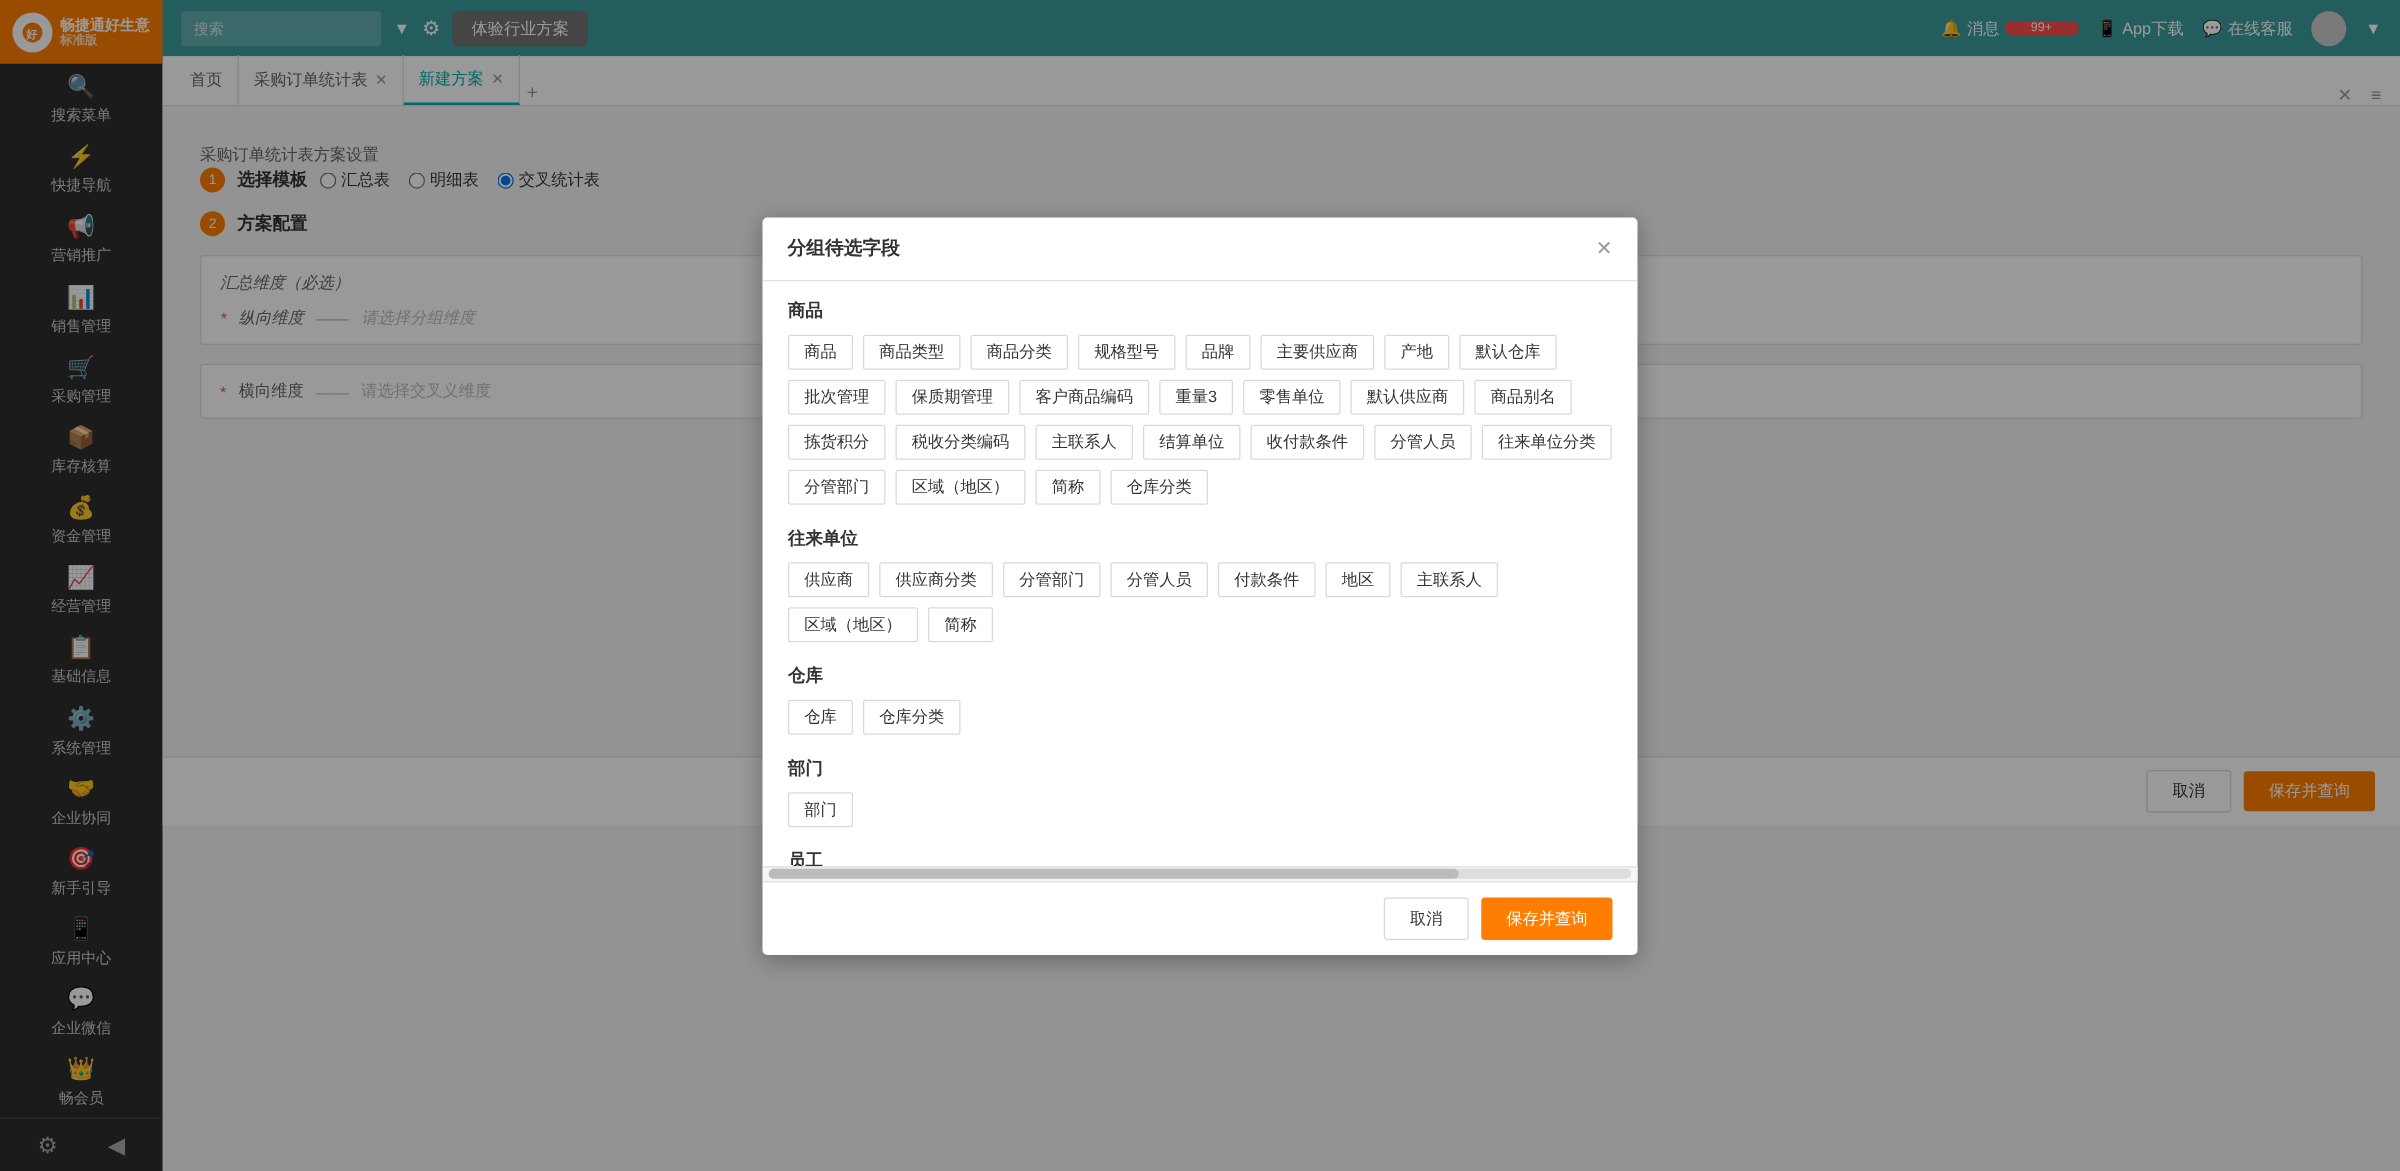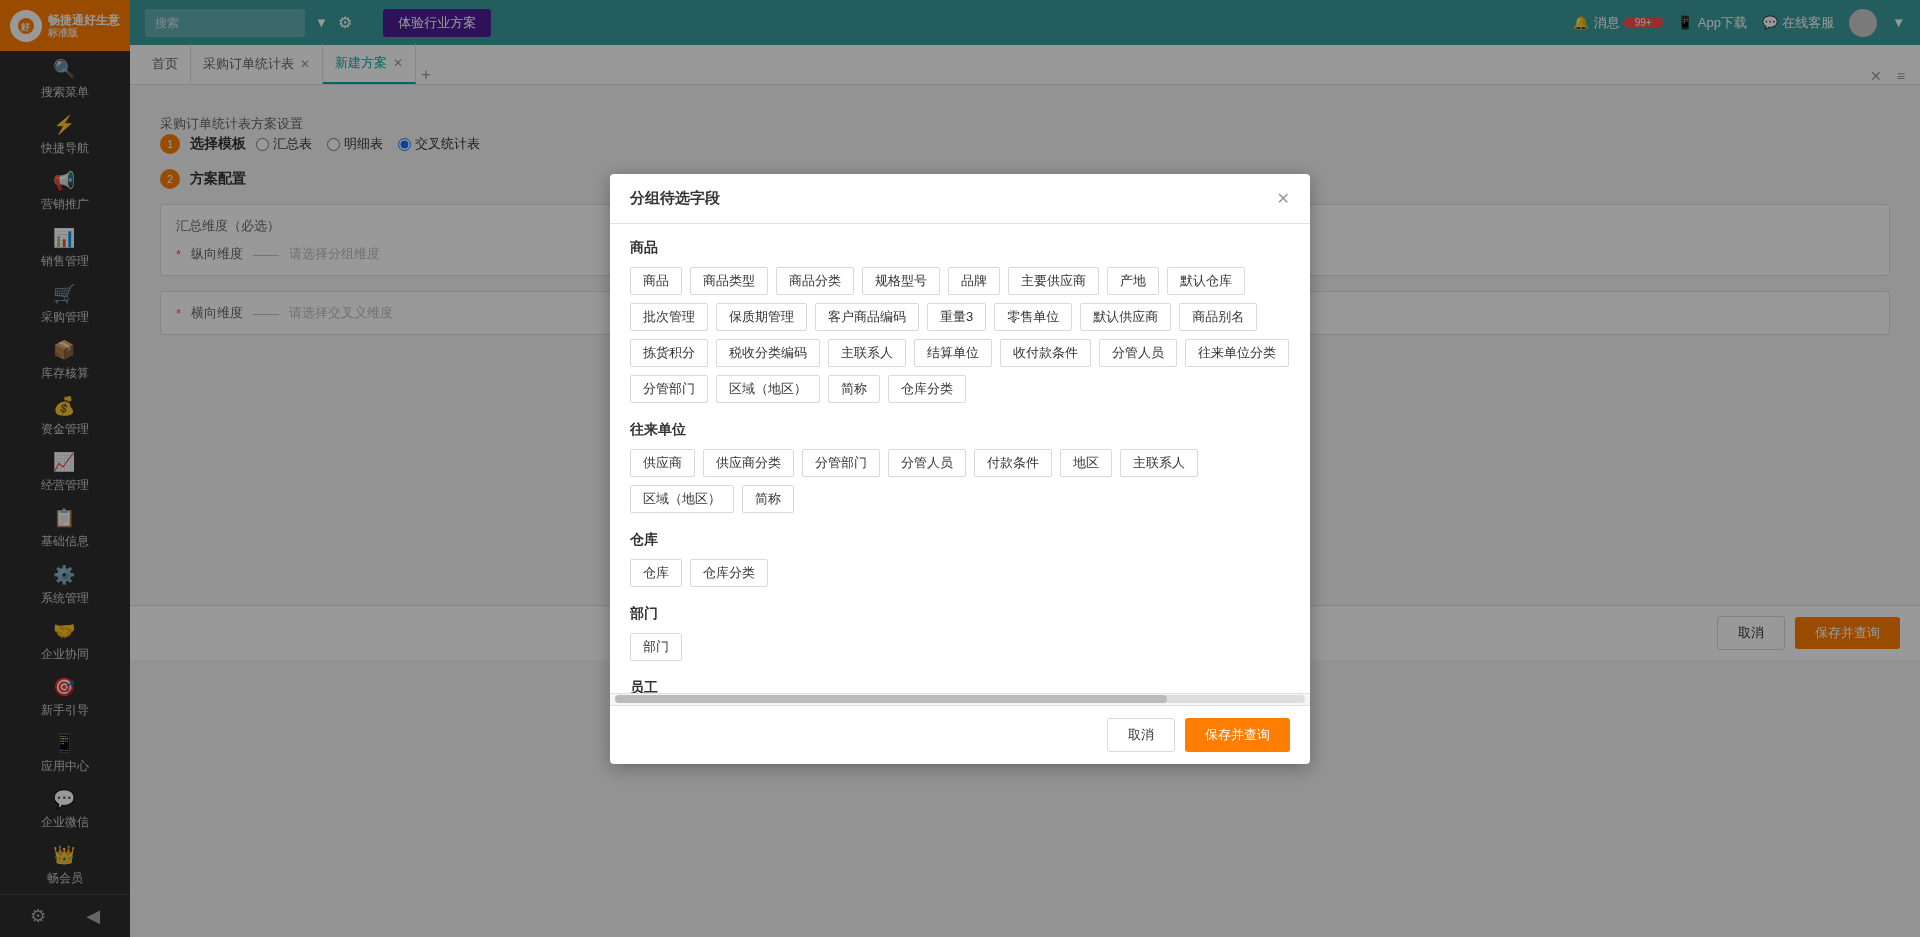--- a/index.html
+++ b/index.html
@@ -16,24 +16,24 @@
     .sidebar-bottom-btn { color: #aaa; cursor: pointer; font-size: 18px; }
 
     
     .main { flex: 1; display: flex; flex-direction: column; height: 660px; overflow: hidden; }
 
     
     .topnav { height: 45px; background: #3d9b9b; display: flex; align-items: center; justify-content: space-between; padding: 0 15px; }
     .topnav-left { display: flex; align-items: center; gap: 10px; }
     .topnav-search { background: rgba(255,255,255,0.2); border: none; border-radius: 3px; height: 28px; padding: 0 10px; color: white; width: 160px; font-size: 12px; }
     .topnav-search::placeholder { color: rgba(255,255,255,0.7); }
-    .topnav-btn-orange { background: #4c1d95; color: white; border: none; border-radius: 3px; padding: 5px 15px; cursor: pointer; font-size: 13px; margin-left: 21px; }
+    .topnav-btn-orange { background: #737373; color: white; border: none; border-radius: 3px; padding: 5px 15px; cursor: pointer; font-size: 13px; }
     .topnav-right { display: flex; align-items: center; gap: 15px; color: white; font-size: 13px; }
     .topnav-right-item { display: flex; align-items: center; gap: 4px; cursor: pointer; }
-    .notification-badge { background: #ff4d4f; color: white; border-radius: 10px; padding: 0 11px; font-size: 10px; min-width: 18px; text-align: center; }
+    .notification-badge { background: #ff4d4f; color: white; border-radius: 10px; padding: 0 21px; font-size: 10px; min-width: 18px; text-align: center; }
     .avatar { width: 28px; height: 28px; background: #ccc; border-radius: 50%; }
 
     
     .tabbar { height: 40px; background: white; display: flex; align-items: flex-end; border-bottom: 1px solid #e0e0e0; padding: 0 10px; }
     .tab { display: flex; align-items: center; gap: 6px; padding: 0 12px; height: 40px; cursor: pointer; color: #666; font-size: 13px; border-right: 1px solid #e0e0e0; }
     .tab.active { color: #00b0b0; border-bottom: 2px solid #00b0b0; }
     .tab-close { font-size: 12px; color: #999; cursor: pointer; }
     .tab-add { margin-left: 5px; color: #999; cursor: pointer; font-size: 16px; }
 
     
@@ -226,21 +226,21 @@
               <span>交叉统计表</span>
             </label>
         </div>
       </div>
 
       <div class="section-header">
         <div class="step-badge">2</div>
         <span class="section-title">方案配置</span>
       </div>
 
-      <div class="panel" style="padding:12px 15px;">
+      <div class="panel" style="padding:12px 15px;font-style:italic;">
         <div style="display:flex;align-items:center;gap:10px;margin-bottom:10px;">
           <span style="color:#666;font-size:13px;">汇总维度（必选）</span>
         </div>
         <div style="display:flex;align-items:center;gap:10px;">
           <span style="color:#ff4d4f;font-size:13px;">*</span>
           <span style="color:#666;">纵向维度</span>
           <span style="color:#bbb;">——</span>
           <span style="color:#bbb;font-size:13px;">请选择分组维度</span>
         </div>
       </div>

